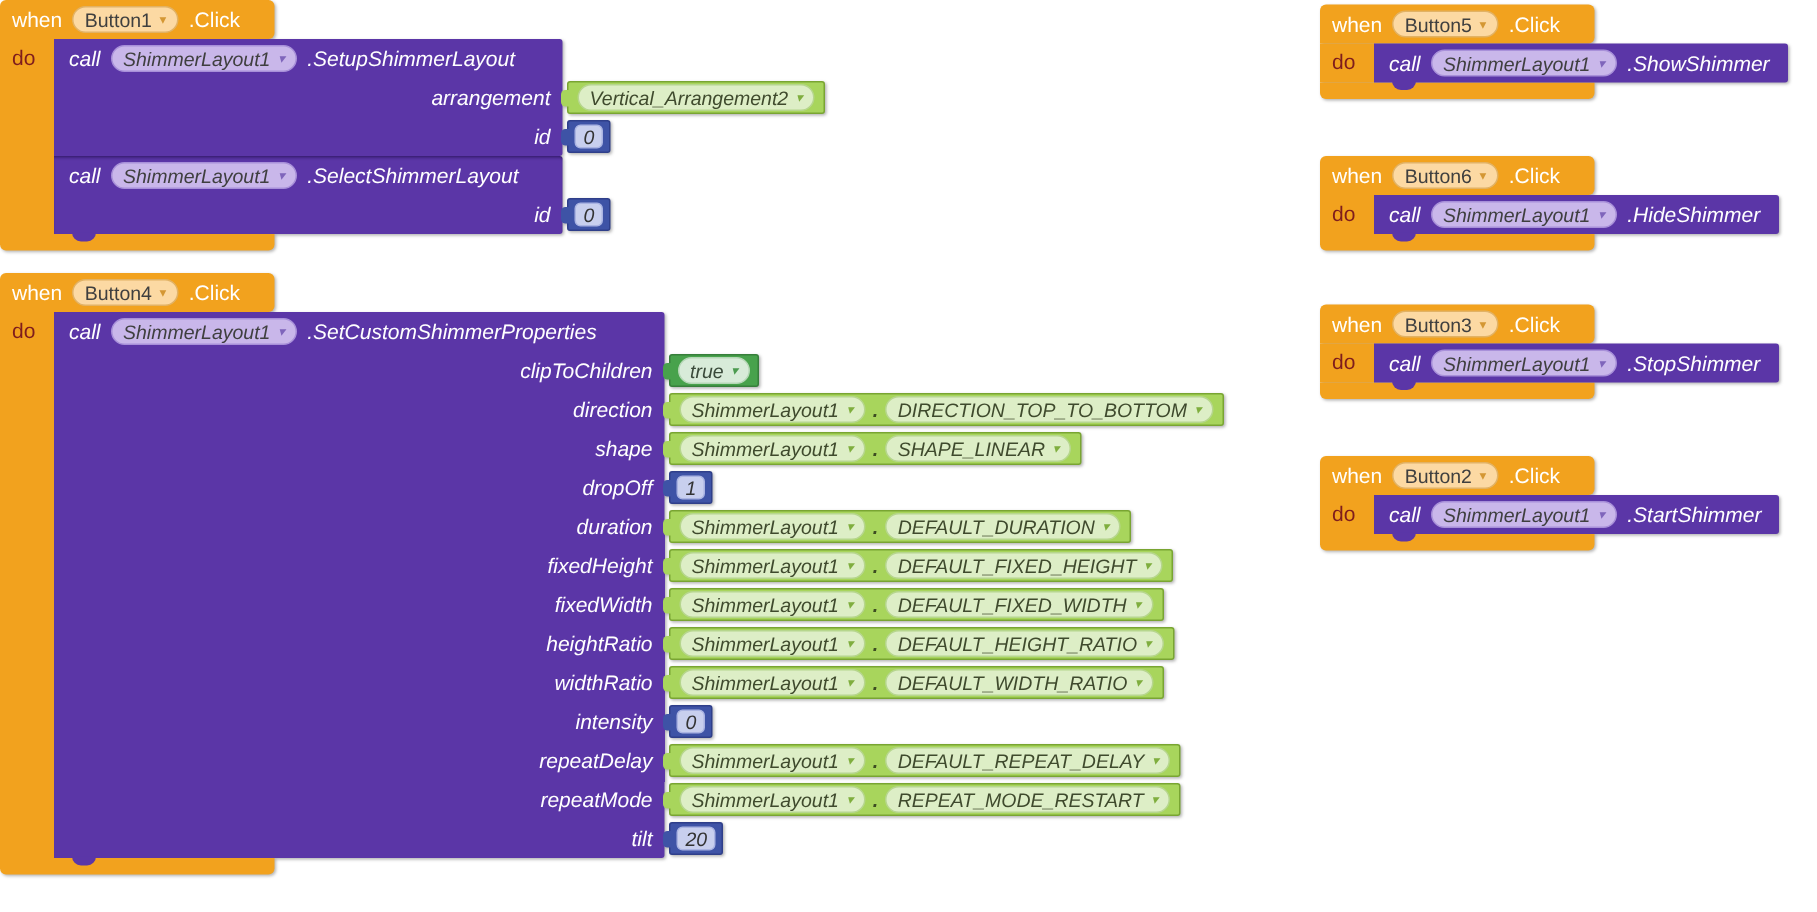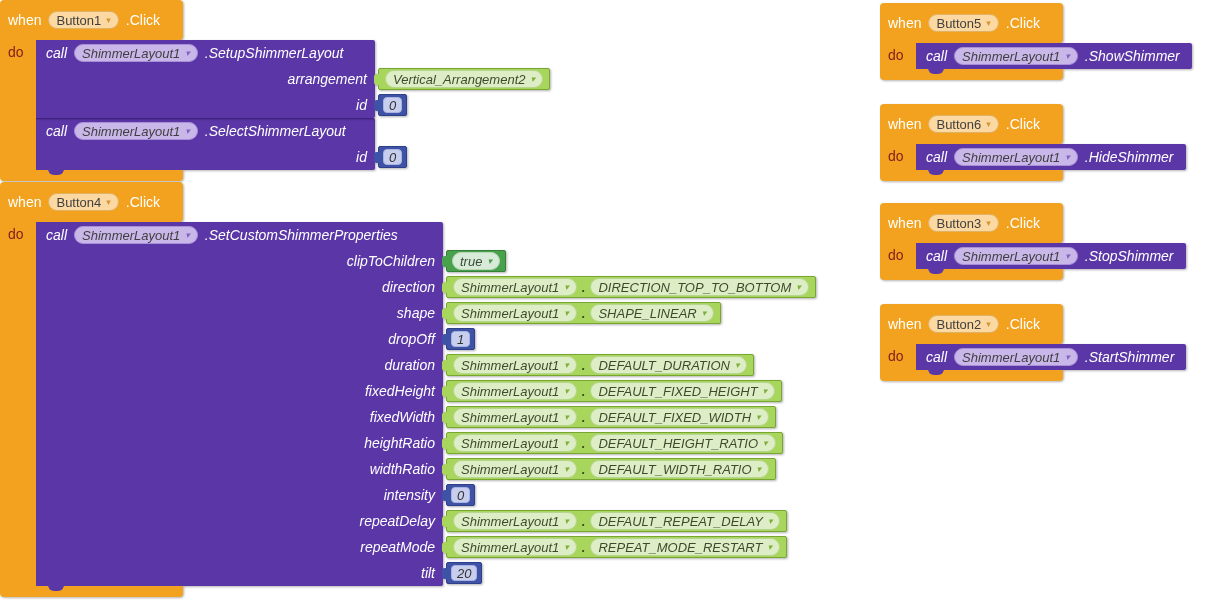--- a/index.html
+++ b/index.html
@@ -23,21 +23,21 @@
     --blue-pill-border:#a9b3e2;
   }
   *{box-sizing:border-box;}
   html,body{margin:0;padding:0;}
   body{
     width:1211px;height:608px;position:relative;background:#ffffff;
     font-family:"Liberation Sans",sans-serif;overflow:hidden;
   }
   .event{position:absolute;filter:drop-shadow(1px 1.5px 1px rgba(0,0,0,.30));}
   .evt-hdr{
-    width:183px;height:40px;background:var(--orange);
+    width:183px;height:26px;background:var(--orange);
     border-radius:4px 4px 4px 0;
     display:flex;align-items:center;gap:7px;padding:0 8px;
     color:#fff;font-size:14px;white-space:nowrap;
   }
   .evt-body{display:flex;align-items:stretch;}
   .spine{width:36px;background:var(--orange);color:#7f1d1d;font-size:14px;padding:4px 0 0 8px;flex:none;}
   .foot{width:183px;height:11px;background:var(--orange);border-radius:0 0 4px 4px;}
   .stack{display:flex;flex-direction:column;align-items:flex-start;}
   .stmt{background:var(--purple);position:relative;border-radius:0 2px 2px 0;font-style:italic;}
   .stmt + .stmt{box-shadow:inset 0 2px 2px -1px rgba(20,5,60,.55);}

